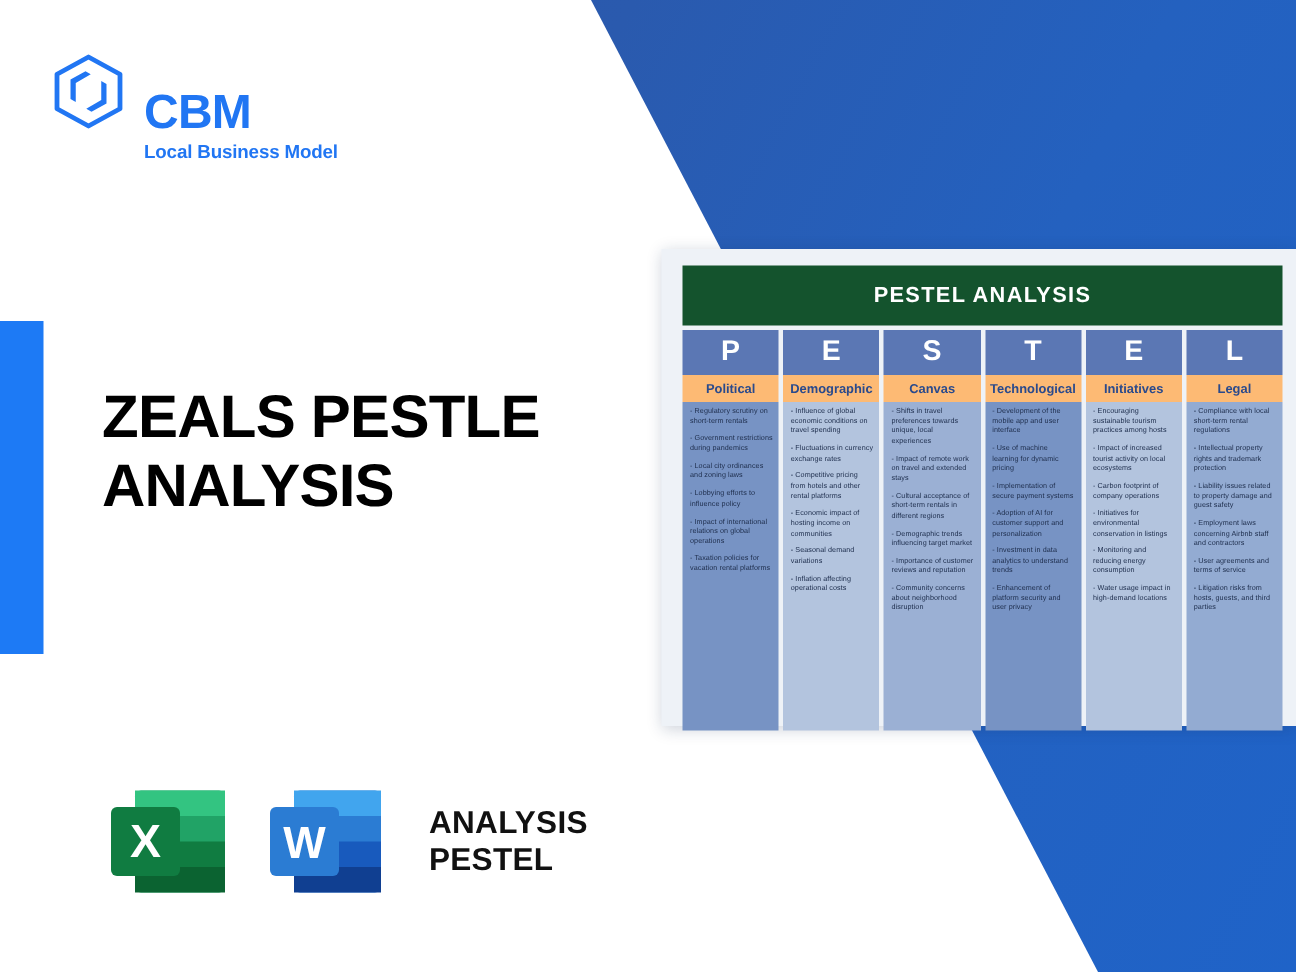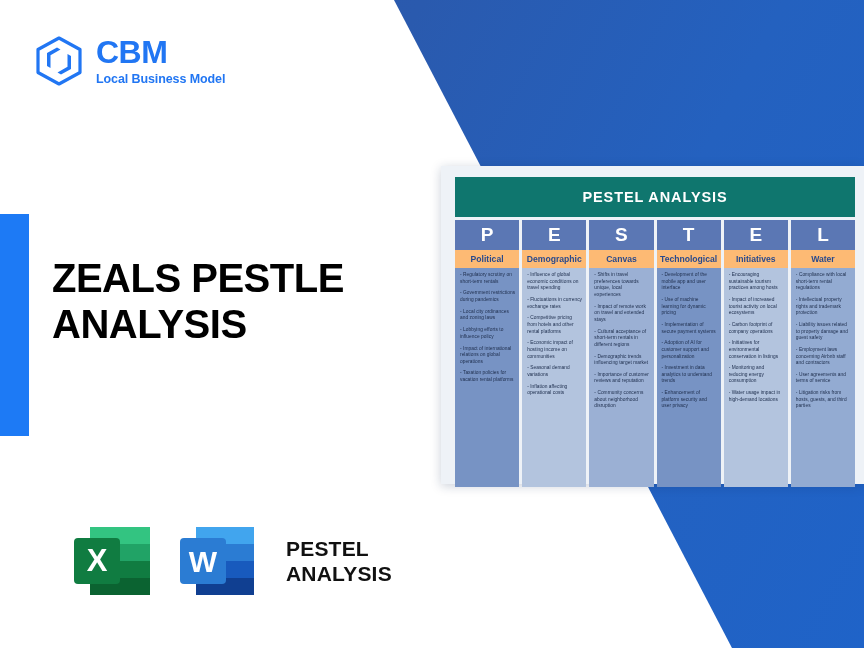--- a/index.html
+++ b/index.html
@@ -23,33 +23,33 @@
 
   
   .accent-bar{
     position:absolute;left:0;top:214px;width:29px;height:222px;
     background:#1d7af5;z-index:3;
   }
 
   
   .logo-block{position:absolute;left:33px;top:35px;z-index:4;display:flex;align-items:flex-start;}
   .logo-mark{width:52px;height:52px;flex:0 0 52px;}
-  .logo-text{margin-left:11px;padding-top:1px;}
+  .logo-text{margin-left:11px;padding-top:1px;margin-top:22px;}
   .logo-title{
     font-size:32px;font-weight:bold;color:#2176f3;letter-spacing:-0.5px;
     line-height:32px;font-family:"Liberation Sans",sans-serif;
   }
   .logo-sub{
     font-size:12.5px;font-weight:bold;color:#2176f3;line-height:15px;margin-top:4px;
     letter-spacing:-0.1px;font-family:"Liberation Sans",sans-serif;
   }
 
   
   .headline{
-    position:absolute;left:52px;top:255px;width:340px;z-index:4;
+    position:absolute;left:68px;top:255px;width:340px;z-index:4;
     font-size:40px;line-height:46px;font-weight:bold;color:#000;
     letter-spacing:-0.5px;
   }
 
   
   .office-row{position:absolute;left:66px;top:516px;z-index:4;display:flex;align-items:center;}
   .app-icon{position:relative;width:92px;height:90px;flex:0 0 92px;}
   .app-icon.word{margin-left:18px;width:84px;}
   .office-label{
     margin-left:18px;font-size:21px;line-height:25px;font-weight:bold;color:#111;
@@ -59,21 +59,21 @@
   
   .pestel-card{
     position:absolute;left:441px;top:166px;width:423px;height:318px;
     background:#eef2f7;
     box-shadow:0 2px 10px rgba(20,40,80,.22);
     z-index:5;
     box-sizing:border-box;
     padding:11px 9px 10px 14px;
   }
   .pestel-title{
-    height:40px;background:#0f766e;color:#fff;
+    height:40px;background:#14532d;color:#fff;
     display:flex;align-items:center;justify-content:center;
     font-size:14.5px;font-weight:bold;letter-spacing:0.9px;
   }
   .pestel-grid{display:flex;margin-top:3px;gap:3px;}
   .pcol{flex:1 1 0;display:flex;flex-direction:column;min-width:0;}
   .pcol-letter{
     height:30px;background:#5b77b4;color:#fff;
     display:flex;align-items:center;justify-content:center;
     font-size:19px;font-weight:bold;
   }
@@ -144,22 +144,22 @@
         <rect x="20" y="11" width="58" height="17" fill="#41a5ee"></rect>
         <rect x="20" y="28" width="58" height="17" fill="#2b7cd3"></rect>
         <rect x="20" y="45" width="58" height="17" fill="#185abd"></rect>
         <rect x="20" y="62" width="58" height="17" fill="#103f91"></rect>
         <rect x="4" y="22" width="46" height="46" rx="4" fill="#2b7cd3"></rect>
         <text x="27" y="56" font-family="Liberation Sans, sans-serif" font-size="30" font-weight="bold" fill="#ffffff" text-anchor="middle">W</text>
       </svg>
     </span>
 
     <span class="office-label">
+      <div>ANALYSIS</div>
       <div>PESTEL</div>
-      <div>ANALYSIS</div>
     </span>
   </div>
 
   <div class="pestel-card">
     <div class="pestel-title">PESTEL ANALYSIS</div>
     <div class="pestel-grid">
 
       <div class="pcol">
         <div class="pcol-letter">P</div>
         <div class="pcol-name">Political</div>
@@ -220,21 +220,21 @@
           <div class="pitem">Impact of increased tourist activity on local ecosystems</div>
           <div class="pitem">Carbon footprint of company operations</div>
           <div class="pitem">Initiatives for environmental conservation in listings</div>
           <div class="pitem">Monitoring and reducing energy consumption</div>
           <div class="pitem">Water usage impact in high-demand locations</div>
         </div>
       </div>
 
       <div class="pcol">
         <div class="pcol-letter">L</div>
-        <div class="pcol-name">Water</div>
+        <div class="pcol-name">Legal</div>
         <div class="pcol-body shade-d">
           <div class="pitem">Compliance with local short-term rental regulations</div>
           <div class="pitem">Intellectual property rights and trademark protection</div>
           <div class="pitem">Liability issues related to property damage and guest safety</div>
           <div class="pitem">Employment laws concerning Airbnb staff and contractors</div>
           <div class="pitem">User agreements and terms of service</div>
           <div class="pitem">Litigation risks from hosts, guests, and third parties</div>
         </div>
       </div>
 

